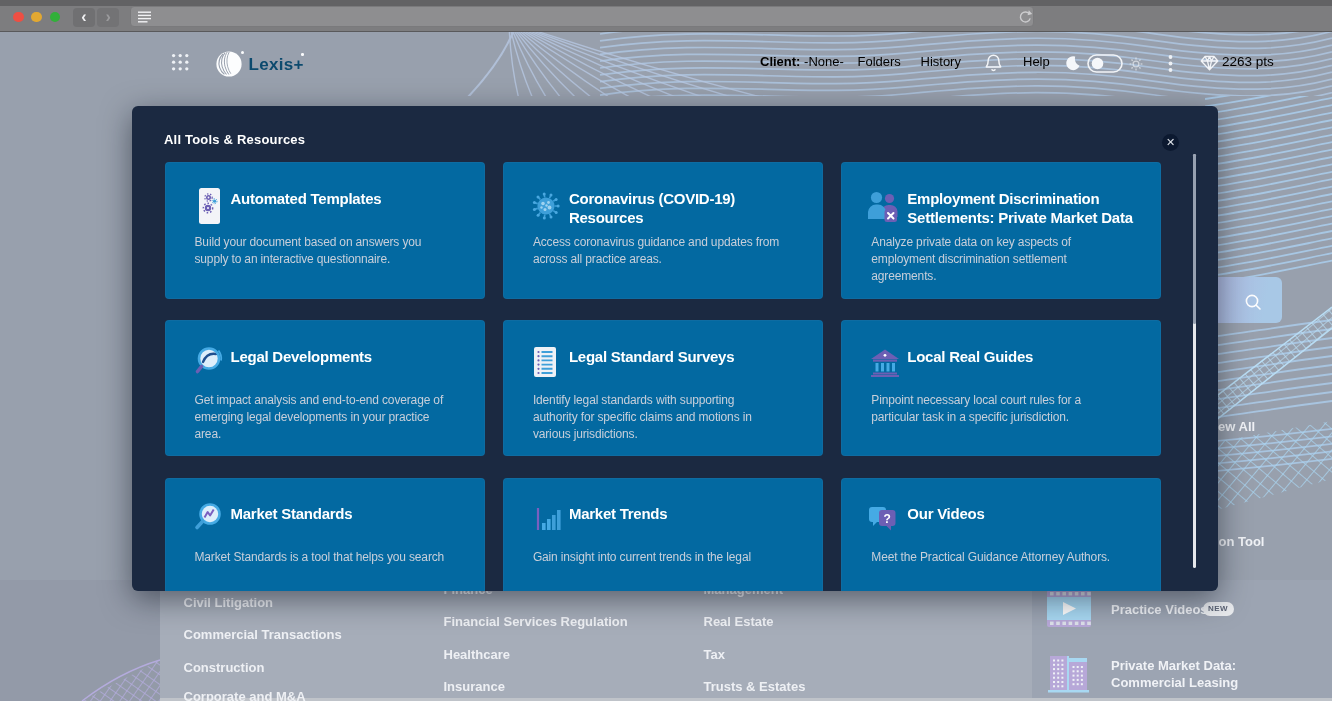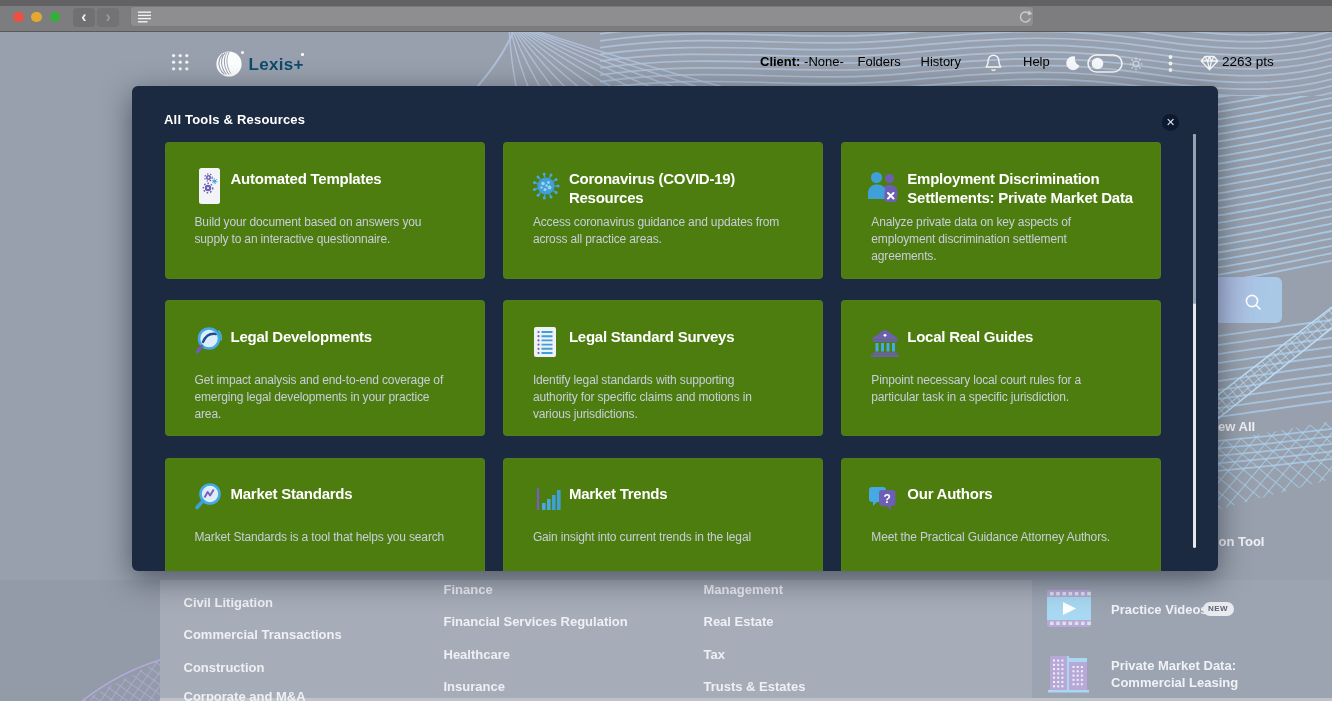--- a/index.html
+++ b/index.html
@@ -20,24 +20,24 @@
 .botedge{position:absolute;left:160px;top:666px;width:1172px;height:3px;background:#bfc3c9}
 
 .hnav{position:absolute;top:21.5px;font-size:13px;color:#000000;z-index:3;white-space:nowrap}
 .lexis{position:absolute;left:248.5px;top:23px;font-size:17px;font-weight:bold;color:#0c4a6e;letter-spacing:.3px;z-index:3}
 
 .plink{position:absolute;font-size:13px;font-weight:bold;color:#eef0f4;white-space:nowrap;z-index:3}
 .dimtxt{position:absolute;font-size:13px;font-weight:bold;color:#f0f2f6;white-space:nowrap;z-index:3}
 #searchbtn{position:absolute;left:1160px;top:245px;width:122px;height:46px;border-radius:6px;background:linear-gradient(100deg,#b3a8d8 0%,#a8c8e6 85%);z-index:3}
 .newpill{position:absolute;left:1202.5px;top:570px;width:31px;height:13.5px;border-radius:7px;background:#e9ebee;color:#5d6576;font-size:8px;font-weight:bold;text-align:center;line-height:13.5px;letter-spacing:.4px;z-index:3}
 
-#modal{position:absolute;left:132px;top:54px;width:1086px;height:485px;background:#1b2941;border-radius:6px;z-index:10;box-shadow:0 8px 30px rgba(10,16,28,.5);overflow:hidden}
+#modal{position:absolute;left:132px;top:74px;width:1086px;height:485px;background:#1b2941;border-radius:6px;z-index:10;box-shadow:0 8px 30px rgba(10,16,28,.5);overflow:hidden}
 #modal h1{font-size:13px;font-weight:bold;color:#fff;position:absolute;left:32px;top:26px;letter-spacing:.2px}
 #mclose{position:absolute;left:1030px;top:27.5px;width:17px;height:17px;border-radius:50%;background:#0c1930;color:#dfe3e9;text-align:center;line-height:16px;font-size:11px}
-.card{position:absolute;width:320px;background:#4d7c0f;border-radius:4px;border:1px solid rgba(120,140,175,.10)}
+.card{position:absolute;width:320px;background:#0369a1;border-radius:4px;border:1px solid rgba(120,140,175,.10)}
 .ic{position:absolute}
 .ct{position:absolute;left:65px;top:25.5px;font-size:15px;font-weight:bold;color:#fff;line-height:19.5px;letter-spacing:-.25px}
 .cd{position:absolute;left:29px;top:70.5px;font-size:12px;line-height:17.2px;color:#c8cfda;letter-spacing:-.15px}
 #sbar-track{position:absolute;left:1061px;top:47.5px;width:3px;height:414px;background:#e6e8ec;border-radius:2px}
 #sbar-thumb{position:absolute;left:1061px;top:47.5px;width:3px;height:170px;background:#97a1b1;border-radius:2px}
 </style></head><body>
 <div id="stage">
     <div id="page">
       <svg width="1332" height="701" viewBox="0 0 1332 701" style="position:absolute;left:0;top:-32px">
         <defs>
@@ -428,21 +428,21 @@
           <div class="cd">Gain insight into current trends in the legal</div>
         </div>
         <div class="card" style="left:709.3px;top:371.7px;height:136px">
           <div class="ic" style="left:25px;top:24px"><svg width="34" height="32" viewBox="0 0 34 32" style="">
               <rect x="2" y="4" width="17" height="15" rx="3" fill="#45aae4"></rect>
               <path d="M6,18 l0,5 5,-5 Z" fill="#45aae4"></path>
               <rect x="12" y="7" width="16.5" height="16" rx="3" fill="#6c5fb4"></rect>
               <path d="M24,22.5 l0,5 -5,-5 Z" fill="#6c5fb4"></path>
               <text x="20.2" y="19.5" font-family="Liberation Sans,sans-serif" font-size="12" font-weight="bold" fill="#fff" text-anchor="middle">?</text>
             </svg></div>
-          <div class="ct">Our Authors</div>
+          <div class="ct">Our Videos</div>
           <div class="cd">Meet the Practical Guidance Attorney Authors.</div>
         </div>
         <div id="sbar-track"></div>
         <div id="sbar-thumb"></div>
       </div>
     </div>
     <div id="chrome">
       <div class="topstrip"></div>
       <div class="botline"></div>
       <div class="tl" style="left:13.2px;background:#ee4f43"></div>

